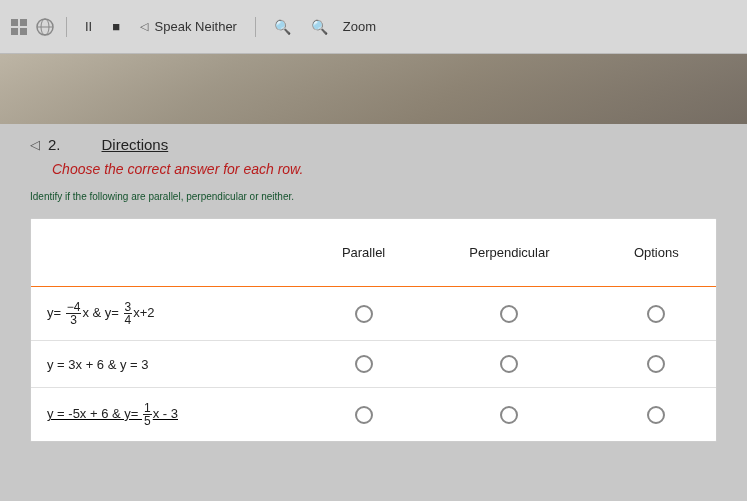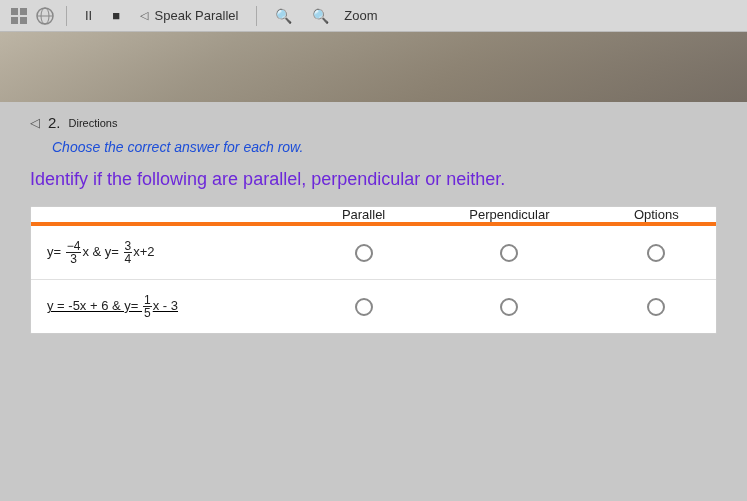--- a/index.html
+++ b/index.html
@@ -8,21 +8,21 @@
       height: 501px;
       background-color: #c8c8c8;
       font-family: Arial, sans-serif;
       overflow: hidden;
       position: relative;
     }
 
     
     .toolbar {
       background-color: #d8d8d8;
-      height: 32px;
+      height: 54px;
       display: flex;
       align-items: center;
       padding: 0 10px;
       gap: 8px;
       border-bottom: 1px solid #bbb;
     }
     .toolbar-icon {
       width: 18px;
       height: 18px;
       display: flex;
@@ -82,58 +82,60 @@
       align-items: center;
       gap: 8px;
       margin-bottom: 8px;
     }
     .question-number {
       font-size: 15px;
       color: #222;
       font-weight: normal;
     }
     .directions-link {
-      font-size: 11px;
+      font-size: 15px;
       color: #222;
+      text-decoration: underline;
       cursor: pointer;
+      margin-left: 33px;
     }
     .question-instruction {
       font-size: 14px;
-      color: #1d4ed8;
+      color: #b91c1c;
       font-style: italic;
       margin-bottom: 14px;
       margin-left: 22px;
     }
     .question-text {
-      font-size: 18px;
-      color: #6d28d9;
+      font-size: 10px;
+      color: #14532d;
       margin-bottom: 16px;
     }
 
     
     .table-wrapper {
       background: #fff;
       border: 1px solid #ccc;
       border-radius: 2px;
       overflow: hidden;
     }
     table {
       width: 100%;
       border-collapse: collapse;
     }
     thead tr {
       background: #fff;
     }
     thead th {
-      padding: 0 16px;
+      padding: 26px 16px;
       font-size: 13px;
       font-weight: normal;
       color: #222;
       text-align: center;
-      border-bottom: 4px solid #f97316;
+      border-bottom: 1px solid #f97316;
     }
     thead th:first-child {
       text-align: left;
       width: 40%;
     }
     tbody tr {
       border-bottom: 1px solid #e0e0e0;
       background: #fff;
     }
     tbody tr:last-child {
@@ -204,21 +206,21 @@
   </div>
   <div class="toolbar-separator"></div>
   <div class="toolbar-btn">
     <span>II</span>
   </div>
   <div class="toolbar-btn">
     <span>■</span>
   </div>
   <div class="toolbar-btn">
     <span class="speak-icon">◁</span>
-    <span>Speak Parallel</span>
+    <span>Speak Neither</span>
   </div>
   <div class="toolbar-separator"></div>
   <div class="toolbar-btn">
     <span style="font-size:14px;">🔍</span>
   </div>
   <div class="toolbar-btn">
     <span style="font-size:14px;">🔍</span>
   </div>
   <div class="toolbar-zoom">
     <span>Zoom</span>
@@ -268,20 +270,34 @@
           </td>
           <td>
             <span class="radio-circle"></span>
           </td>
           <td>
             <span class="radio-circle"></span>
           </td>
         </tr>
 
 
+        <tr>
+          <td>
+            <span class="math-text">y = 3x + 6 &amp; y = 3</span>
+          </td>
+          <td>
+            <span class="radio-circle"></span>
+          </td>
+          <td>
+            <span class="radio-circle"></span>
+          </td>
+          <td>
+            <span class="radio-circle"></span>
+          </td>
+        </tr>
 
         <tr>
           <td>
             <span class="math-text">y = -5x + 6 &amp; y= <span class="frac">
                   <span class="num">1</span>
                   <span class="den">5</span>
                 </span>x - 3</span>
           </td>
           <td>
             <span class="radio-circle"></span>

